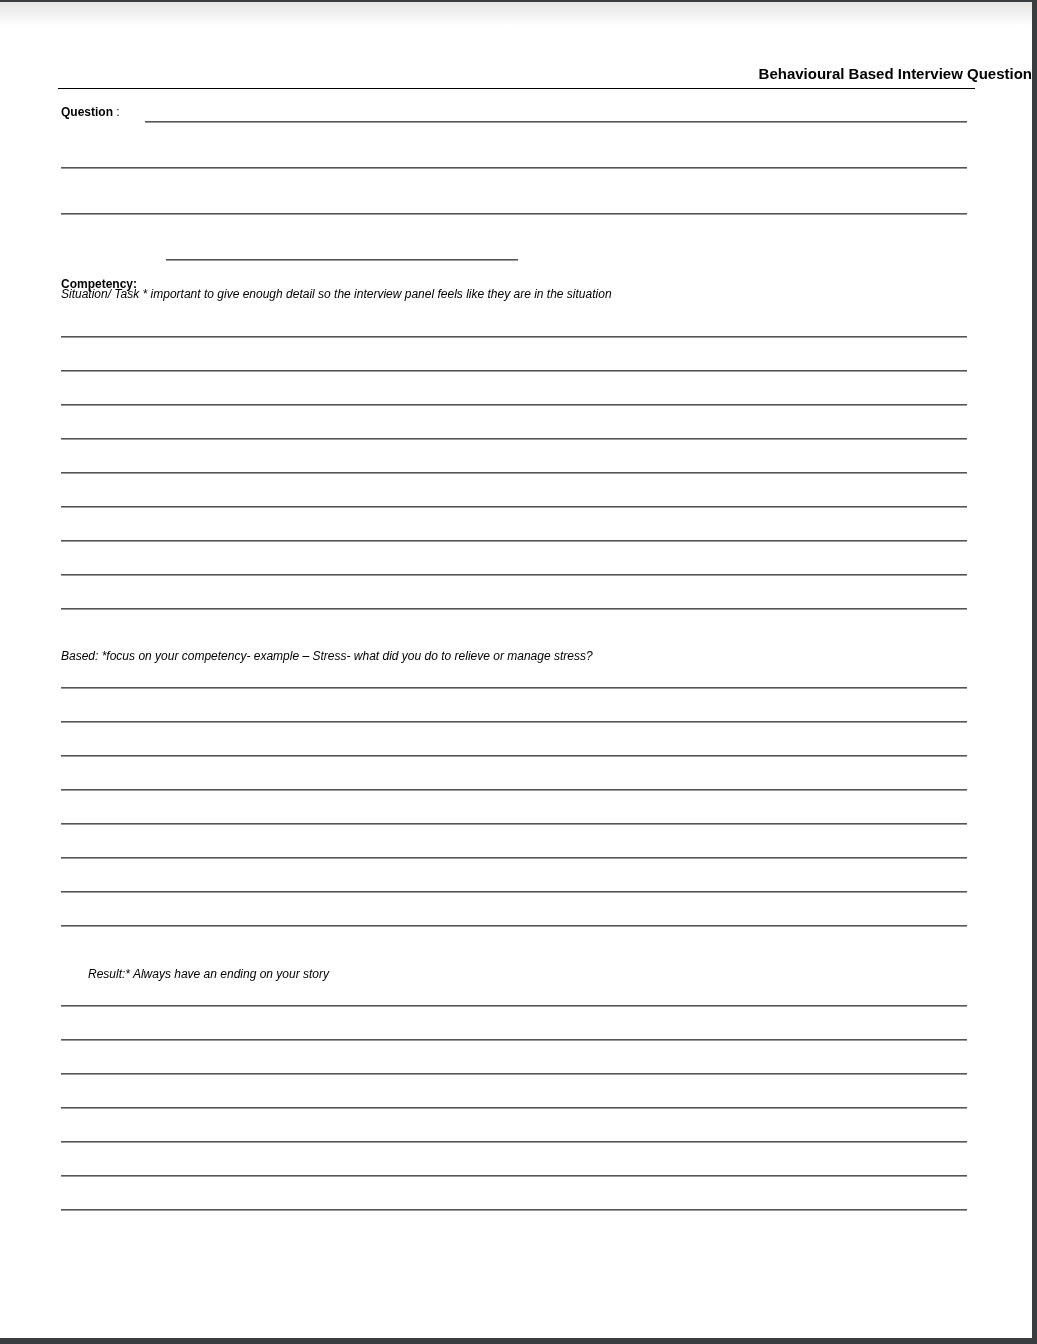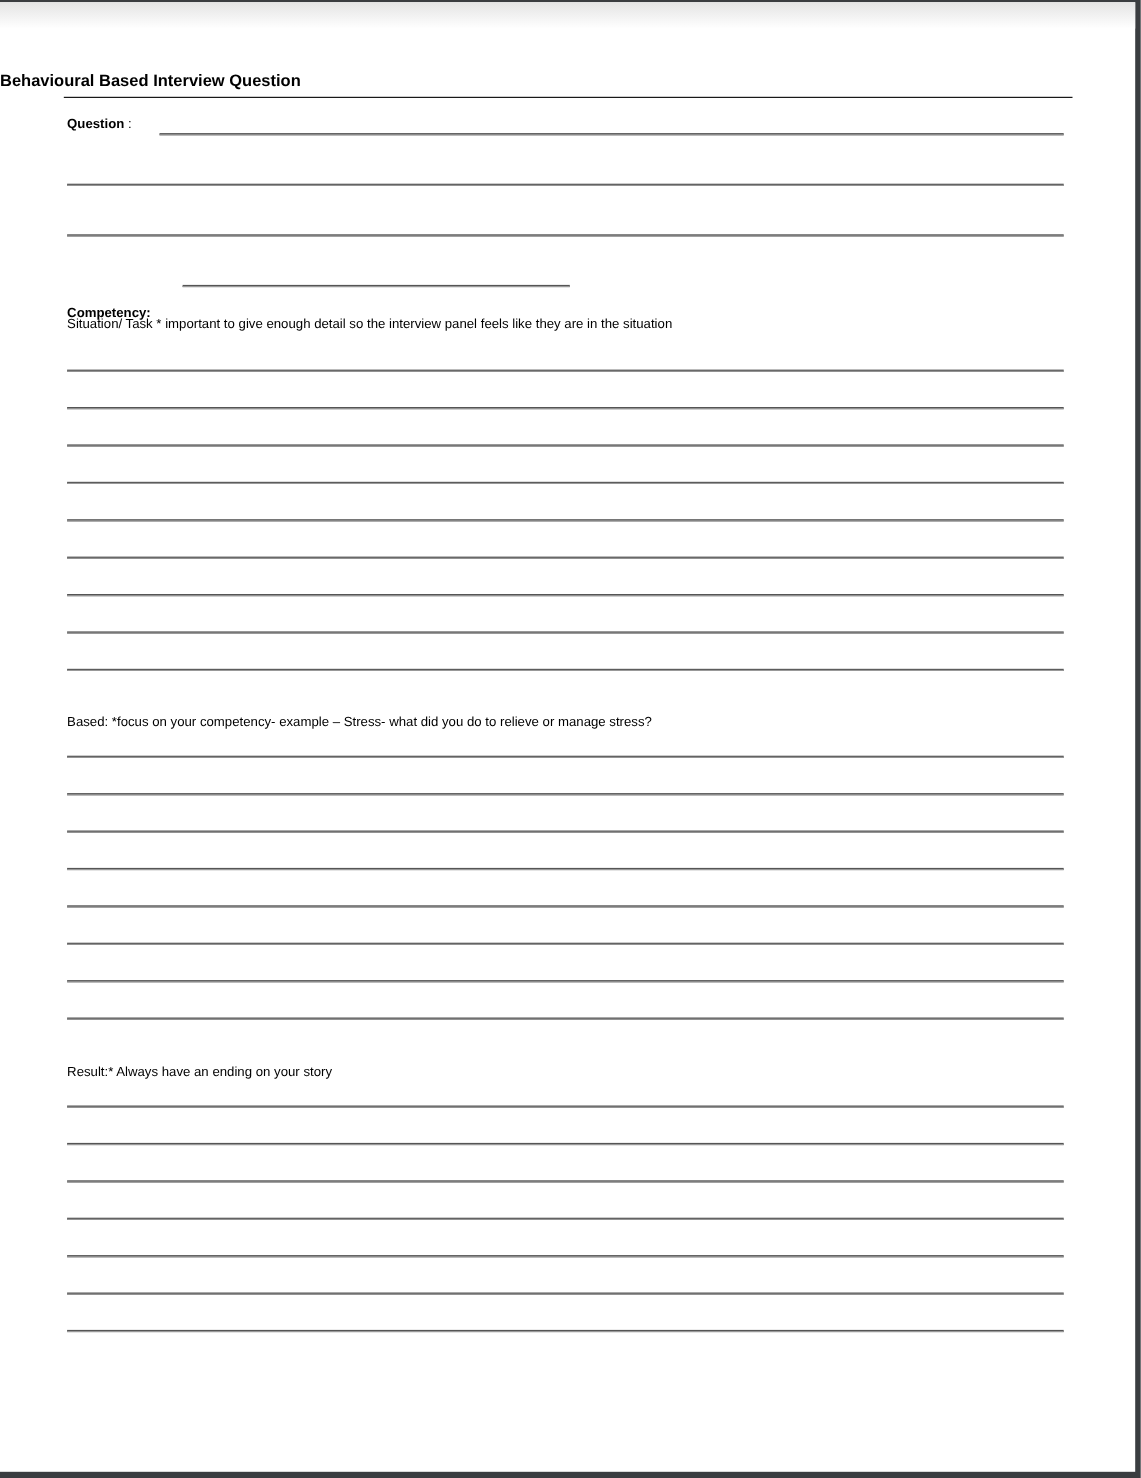--- a/index.html
+++ b/index.html
@@ -1,23 +1,23 @@
 <!DOCTYPE html>
 <html><head>
 <meta charset="utf-8">
 <style>
   html, body { margin:0; padding:0; }
   body { width:1037px; height:1344px; background:#3a3d40; position:relative; overflow:hidden; font-family:"Liberation Sans", sans-serif; }
   .page { position:absolute; left:0; top:2px; width:1032px; height:1336px; background:#fff; }
   .topshade { position:absolute; left:0; top:0; width:100%; height:24px; background:linear-gradient(#e4e4e4, #fff); }
-  .title { position:absolute; left:0; width:1032px; top:63px; text-align:left; font-weight:bold; font-size:15px; color:#000; }
+  .title { position:absolute; left:0; width:1032px; top:63px; text-align:right; font-weight:bold; font-size:15px; color:#000; }
   .title-rule { position:absolute; left:58px; width:917px; top:86px; height:1px; background:#000; }
   .label { position:absolute; left:61px; font-size:12px; color:#000; white-space:nowrap; }
   .bold { font-weight:bold; }
-  .italic { }
+  .italic { font-style:italic; }
   .rule { position:absolute; height:1px; background:#555; border-bottom:1px solid #999; }
 </style>
 </head>
 <body>
 
 <div class="page">
   <div class="topshade"></div>
 
   <div class="title">Behavioural Based Interview Question</div>
   <div class="title-rule"></div>
@@ -46,21 +46,21 @@
   <div class="label italic" style="top:647px;">Based: *focus on your competency- example – Stress- what did you do to relieve or manage stress?</div>
   <div class="rule" style="left:61px; width:906px; top:685px;"></div>
   <div class="rule" style="left:61px; width:906px; top:719px;"></div>
   <div class="rule" style="left:61px; width:906px; top:753px;"></div>
   <div class="rule" style="left:61px; width:906px; top:787px;"></div>
   <div class="rule" style="left:61px; width:906px; top:821px;"></div>
   <div class="rule" style="left:61px; width:906px; top:855px;"></div>
   <div class="rule" style="left:61px; width:906px; top:889px;"></div>
   <div class="rule" style="left:61px; width:906px; top:923px;"></div>
 
-  <div class="label italic" style="top:965px;">Result:* Always have an ending on your story</div>
+  <div class="label italic" style="top:965px;margin-left:27px;">Result:* Always have an ending on your story</div>
   <div class="rule" style="left:61px; width:906px; top:1003px;"></div>
   <div class="rule" style="left:61px; width:906px; top:1037px;"></div>
   <div class="rule" style="left:61px; width:906px; top:1071px;"></div>
   <div class="rule" style="left:61px; width:906px; top:1105px;"></div>
   <div class="rule" style="left:61px; width:906px; top:1139px;"></div>
   <div class="rule" style="left:61px; width:906px; top:1173px;"></div>
   <div class="rule" style="left:61px; width:906px; top:1207px;"></div>
 </div>
 
 </body></html>

